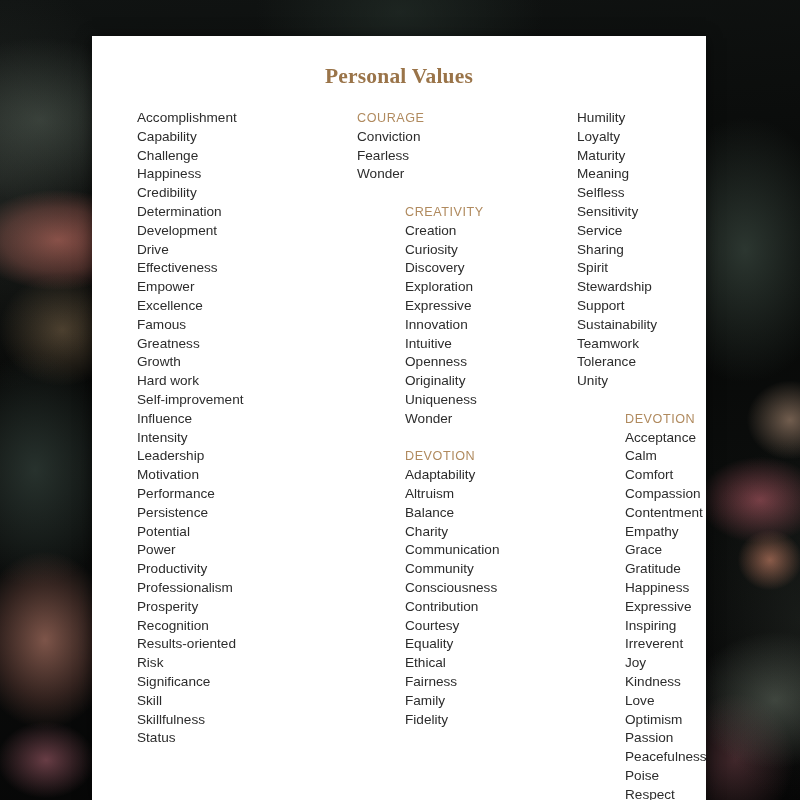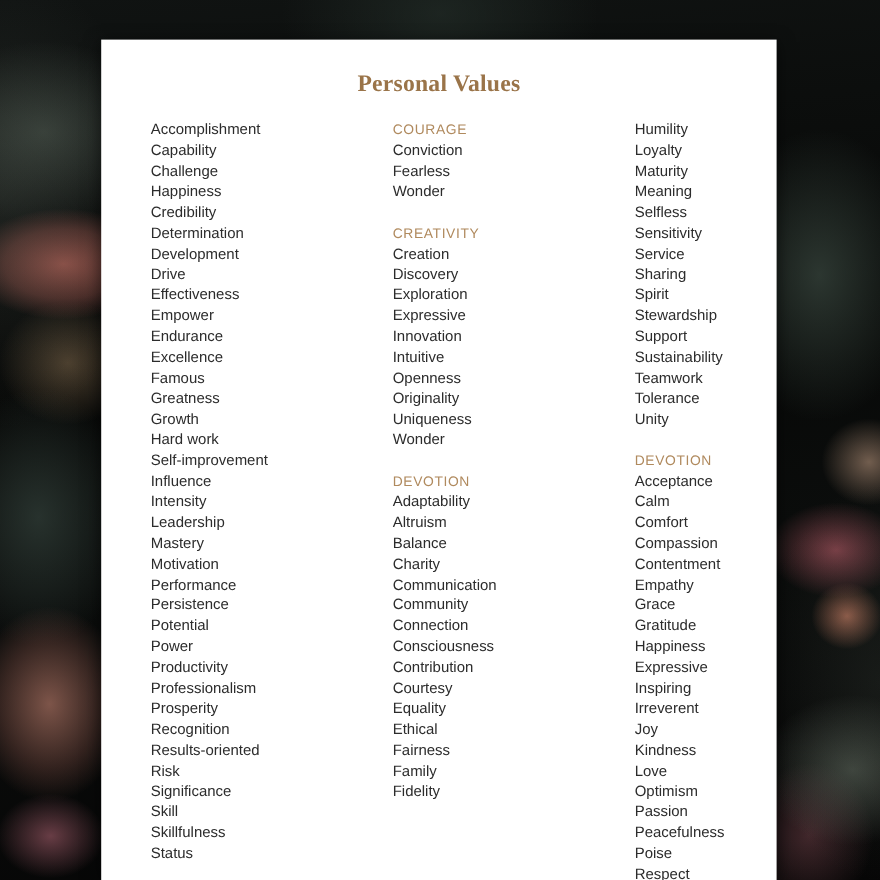--- a/index.html
+++ b/index.html
@@ -86,21 +86,21 @@
     letter-spacing: .55px;
     line-height: 18.8px;
     white-space: nowrap;
   }
   .value-item {
     font-size: 13.6px;
     color: #2c2c2c;
     line-height: 18.8px;
     white-space: nowrap;
   }
-  .group + .group { margin-top: 18.8px; }
+  .group + .group { margin-top: 18.8px; margin-left: 48px; }
 </style>
 </head>
 <body>
 
 <div id="backdrop"></div>
 
 <div id="page">
   <h1 id="page-title">Personal Values</h1>
 
   <div id="columns">
@@ -109,31 +109,29 @@
           <div class="value-item">Accomplishment</div>
           <div class="value-item">Capability</div>
           <div class="value-item">Challenge</div>
           <div class="value-item">Happiness</div>
           <div class="value-item">Credibility</div>
           <div class="value-item">Determination</div>
           <div class="value-item">Development</div>
           <div class="value-item">Drive</div>
           <div class="value-item">Effectiveness</div>
           <div class="value-item">Empower</div>
-          <div class="value-item">Endurance</div>
           <div class="value-item">Excellence</div>
           <div class="value-item">Famous</div>
           <div class="value-item">Greatness</div>
           <div class="value-item">Growth</div>
           <div class="value-item">Hard work</div>
           <div class="value-item">Self-improvement</div>
           <div class="value-item">Influence</div>
           <div class="value-item">Intensity</div>
           <div class="value-item">Leadership</div>
-          <div class="value-item">Mastery</div>
           <div class="value-item">Motivation</div>
           <div class="value-item">Performance</div>
           <div class="value-item">Persistence</div>
           <div class="value-item">Potential</div>
           <div class="value-item">Power</div>
           <div class="value-item">Productivity</div>
           <div class="value-item">Professionalism</div>
           <div class="value-item">Prosperity</div>
           <div class="value-item">Recognition</div>
           <div class="value-item">Results-oriented</div>
@@ -147,39 +145,39 @@
       <div class="column">
         <div class="group">
           <div class="cat-head">COURAGE</div>
           <div class="value-item">Conviction</div>
           <div class="value-item">Fearless</div>
           <div class="value-item">Wonder</div>
         </div>
         <div class="group">
           <div class="cat-head">CREATIVITY</div>
           <div class="value-item">Creation</div>
+          <div class="value-item">Curiosity</div>
           <div class="value-item">Discovery</div>
           <div class="value-item">Exploration</div>
           <div class="value-item">Expressive</div>
           <div class="value-item">Innovation</div>
           <div class="value-item">Intuitive</div>
           <div class="value-item">Openness</div>
           <div class="value-item">Originality</div>
           <div class="value-item">Uniqueness</div>
           <div class="value-item">Wonder</div>
         </div>
         <div class="group">
           <div class="cat-head">DEVOTION</div>
           <div class="value-item">Adaptability</div>
           <div class="value-item">Altruism</div>
           <div class="value-item">Balance</div>
           <div class="value-item">Charity</div>
           <div class="value-item">Communication</div>
           <div class="value-item">Community</div>
-          <div class="value-item">Connection</div>
           <div class="value-item">Consciousness</div>
           <div class="value-item">Contribution</div>
           <div class="value-item">Courtesy</div>
           <div class="value-item">Equality</div>
           <div class="value-item">Ethical</div>
           <div class="value-item">Fairness</div>
           <div class="value-item">Family</div>
           <div class="value-item">Fidelity</div>
         </div>
       </div>

